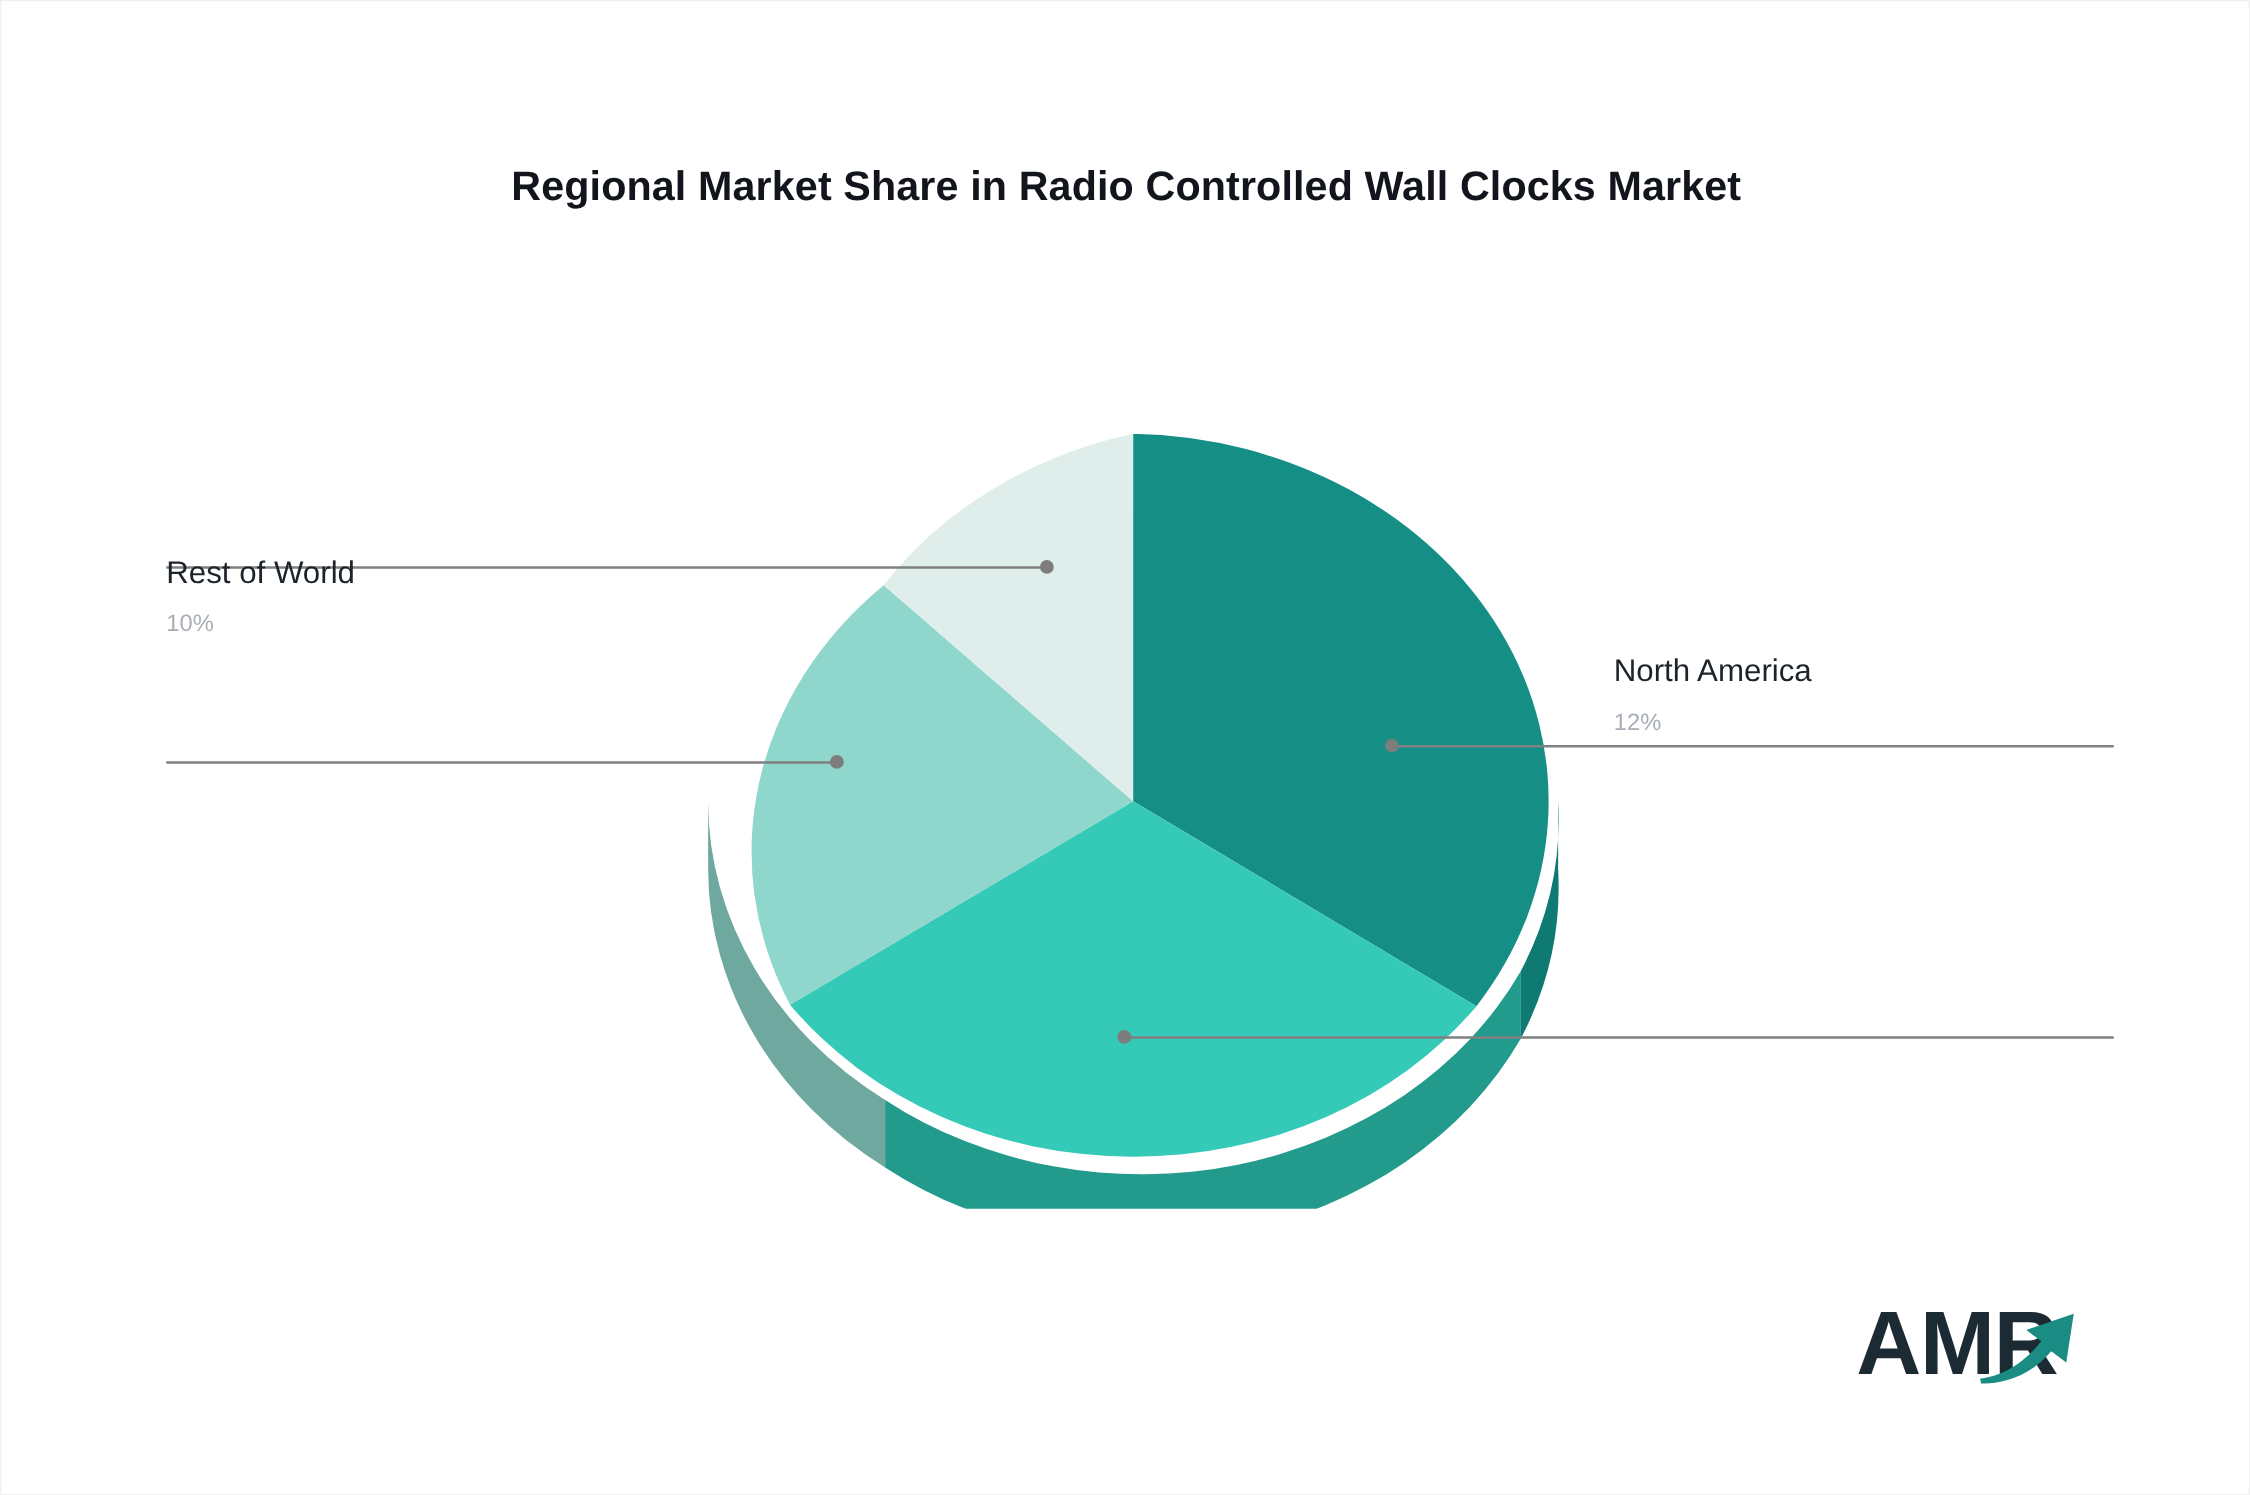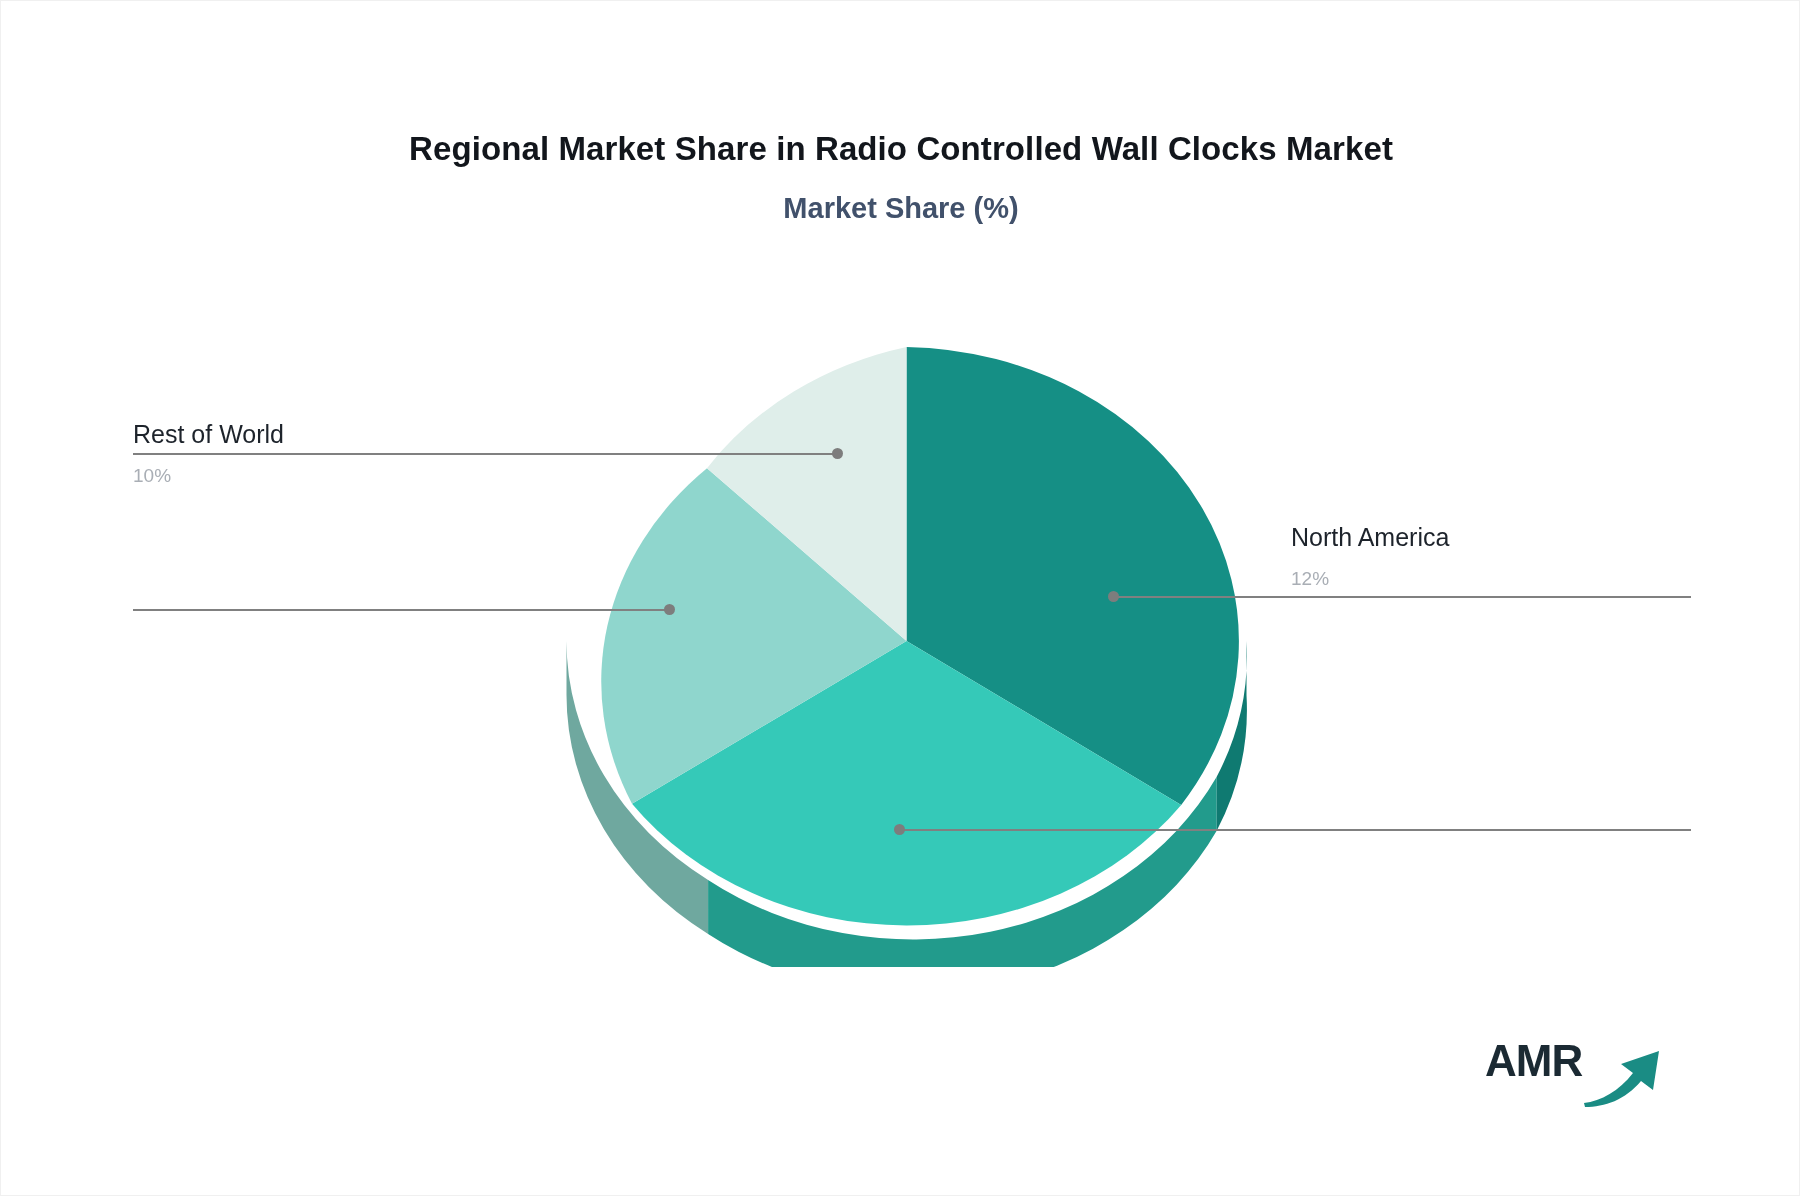--- a/index.html
+++ b/index.html
@@ -92,40 +92,39 @@
     position: absolute;
     left: 1484px;
     top: 1036px;
     width: 180px;
     height: 78px;
   }
   #amr-text {
     position: absolute;
     left: 0;
     top: 2px;
-    font-size: 44px;
+    font-size: 72px;
     font-weight: bold;
     color: #1b2a33;
     letter-spacing: -1px;
     line-height: 1;
   }
   #amr-arrow {
     position: absolute;
     left: 96px;
     top: 8px;
   }
 </style>
 </head>
 <body>
 
 <div id="canvas">
 
   <div id="title-block">
     <div id="chart-title">Regional Market Share in Radio Controlled Wall Clocks Market</div>
-    <div id="chart-subtitle">Market Share (%)</div>
   </div>
 
   <div id="pie-wrap">
     <svg id="pie-svg" width="712" height="620" viewBox="0 0 712 620">
 
       <path fill="#6fa89f" d="M 13.5 294
                A 339.5 294 0 0 0 155.1 532.9
                L 155.1 586.9
                A 339.5 294 0 0 1 13.5 348
                Z"></path>
@@ -169,21 +168,21 @@
 
   <div class="leader-line" style="left:898px; top:828px; width:792px;"></div>
   <div class="leader-dot" style="left:893px; top:823px;"></div>
 
   <div class="leader-line" style="left:132px; top:608px; width:536px;"></div>
   <div class="leader-dot" style="left:663px; top:603px;"></div>
 
   <div class="leader-line" style="left:132px; top:452px; width:704px;"></div>
   <div class="leader-dot" style="left:831px; top:447px;"></div>
 
-  <div class="callout left" style="left:132px; top:418px;">
+  <div class="callout left" style="left:132px; top:442px;">
     <div class="callout-name">Rest of World</div>
     <div class="callout-value">10%</div>
   </div>
 
 
   <div class="callout right" style="left:1290px; top:521px;">
     <div class="callout-name">North America</div>
     <div class="callout-value">12%</div>
   </div>
 

